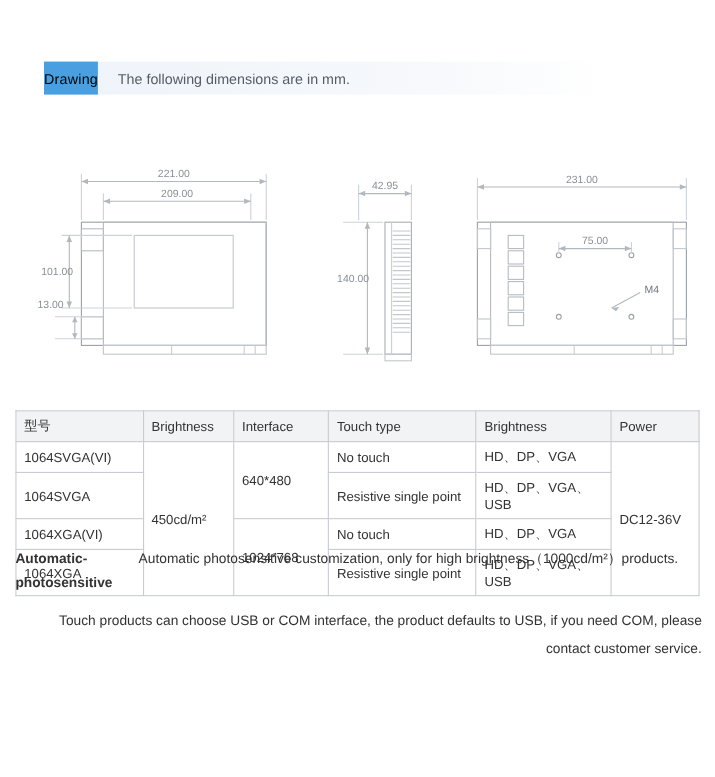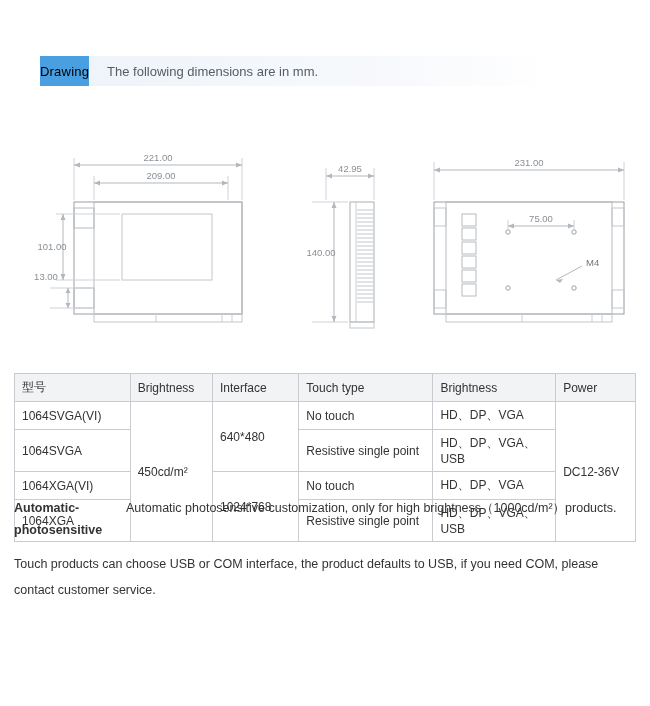--- a/index.html
+++ b/index.html
@@ -106,20 +106,21 @@
     flex: 1;
   }
   .note-touch {
     position: absolute;
     left: 14px;
     top: 551px;
     width: 624px;
     font-size: 12.5px;
     line-height: 26px;
     color: #333;
+    text-align: right;
   }
 
   .dimtext {
     font-family: "Liberation Sans", sans-serif;
     font-size: 9.5px;
     fill: #8a8f96;
   }
   .dimtext-dark {
     font-family: "Liberation Sans", sans-serif;
     font-size: 9.5px;

